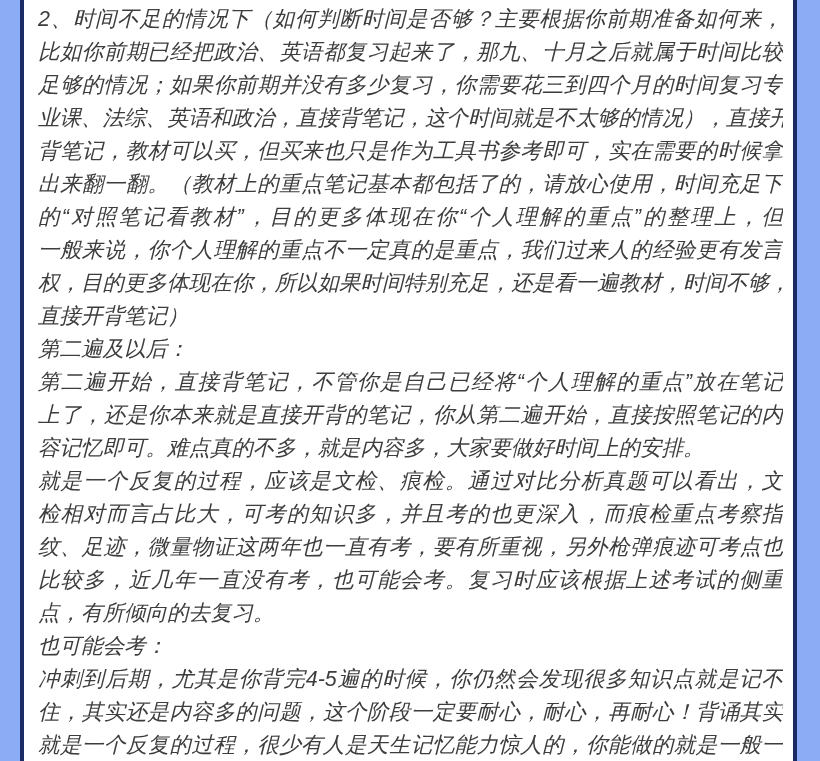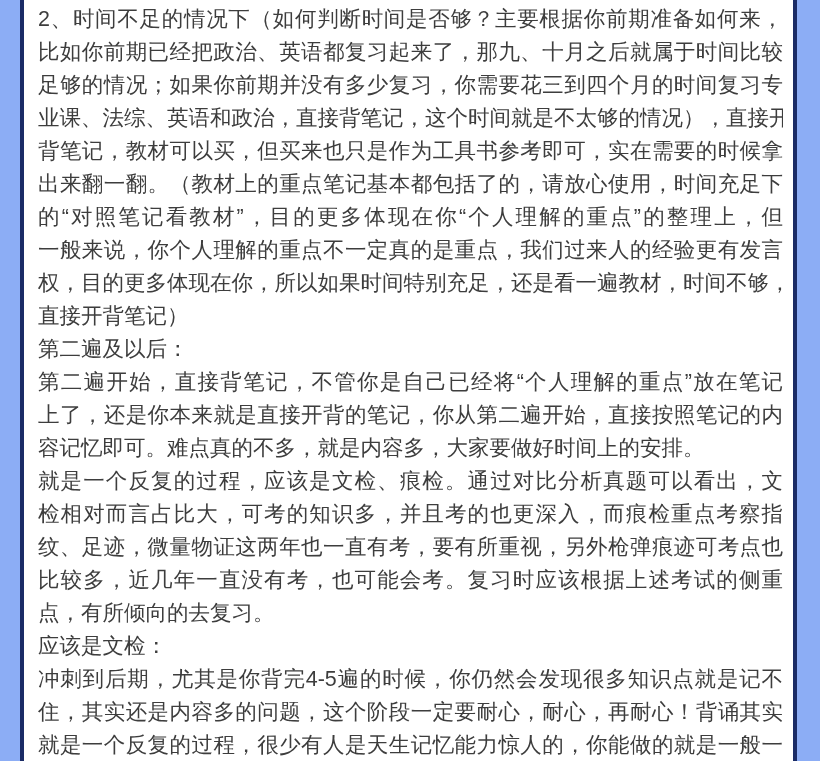--- a/index.html
+++ b/index.html
@@ -1,21 +1,21 @@
 <!DOCTYPE html>
 <html style="--bg: #8cadf5; --card-bg: #ffffff; --border: #1a2b66; --text: #3d3d3d;"><head>
 <meta charset="utf-8">
 <style>
   :root {
     --bg: #8cadf5;
     --card-bg: #ffffff;
     --border: #1a2b66;
     --text: #3d3d3d;
   }
-  * { margin: 0; padding: 0; box-sizing: border-box; }
+  * { margin: 0; padding: 0; box-sizing: border-box; font-style: italic; }
   html, body {
     width: 820px;
     height: 761px;
     overflow: hidden;
     background: var(--bg);
     font-family: "Liberation Sans", "DejaVu Sans", sans-serif;
   }
   .page {
     position: absolute;
     top: 0;
@@ -63,18 +63,18 @@
       <div class="line para-end">直接开背笔记）</div>
       <div class="line para-end">第二遍及以后：</div>
       <div class="line">第二遍开始，直接背笔记，不管你是自己已经将“个人理解的重点”放在笔记</div>
       <div class="line">上了，还是你本来就是直接开背的笔记，你从第二遍开始，直接按照笔记的内</div>
       <div class="line para-end">容记忆即可。难点真的不多，就是内容多，大家要做好时间上的安排。</div>
       <div class="line">就是一个反复的过程，应该是文检、痕检。通过对比分析真题可以看出，文</div>
       <div class="line">检相对而言占比大，可考的知识多，并且考的也更深入，而痕检重点考察指</div>
       <div class="line">纹、足迹，微量物证这两年也一直有考，要有所重视，另外枪弹痕迹可考点也</div>
       <div class="line">比较多，近几年一直没有考，也可能会考。复习时应该根据上述考试的侧重</div>
       <div class="line para-end">点，有所倾向的去复习。</div>
-      <div class="line para-end">应该是文检：</div>
+      <div class="line para-end">也可能会考：</div>
       <div class="line">冲刺到后期，尤其是你背完4-5遍的时候，你仍然会发现很多知识点就是记不</div>
       <div class="line">住，其实还是内容多的问题，这个阶段一定要耐心，耐心，再耐心！背诵其实</div>
       <div class="line">就是一个反复的过程，很少有人是天生记忆能力惊人的，你能做的就是一般一</div>
     </div>
 </div>
 
 </body></html>

